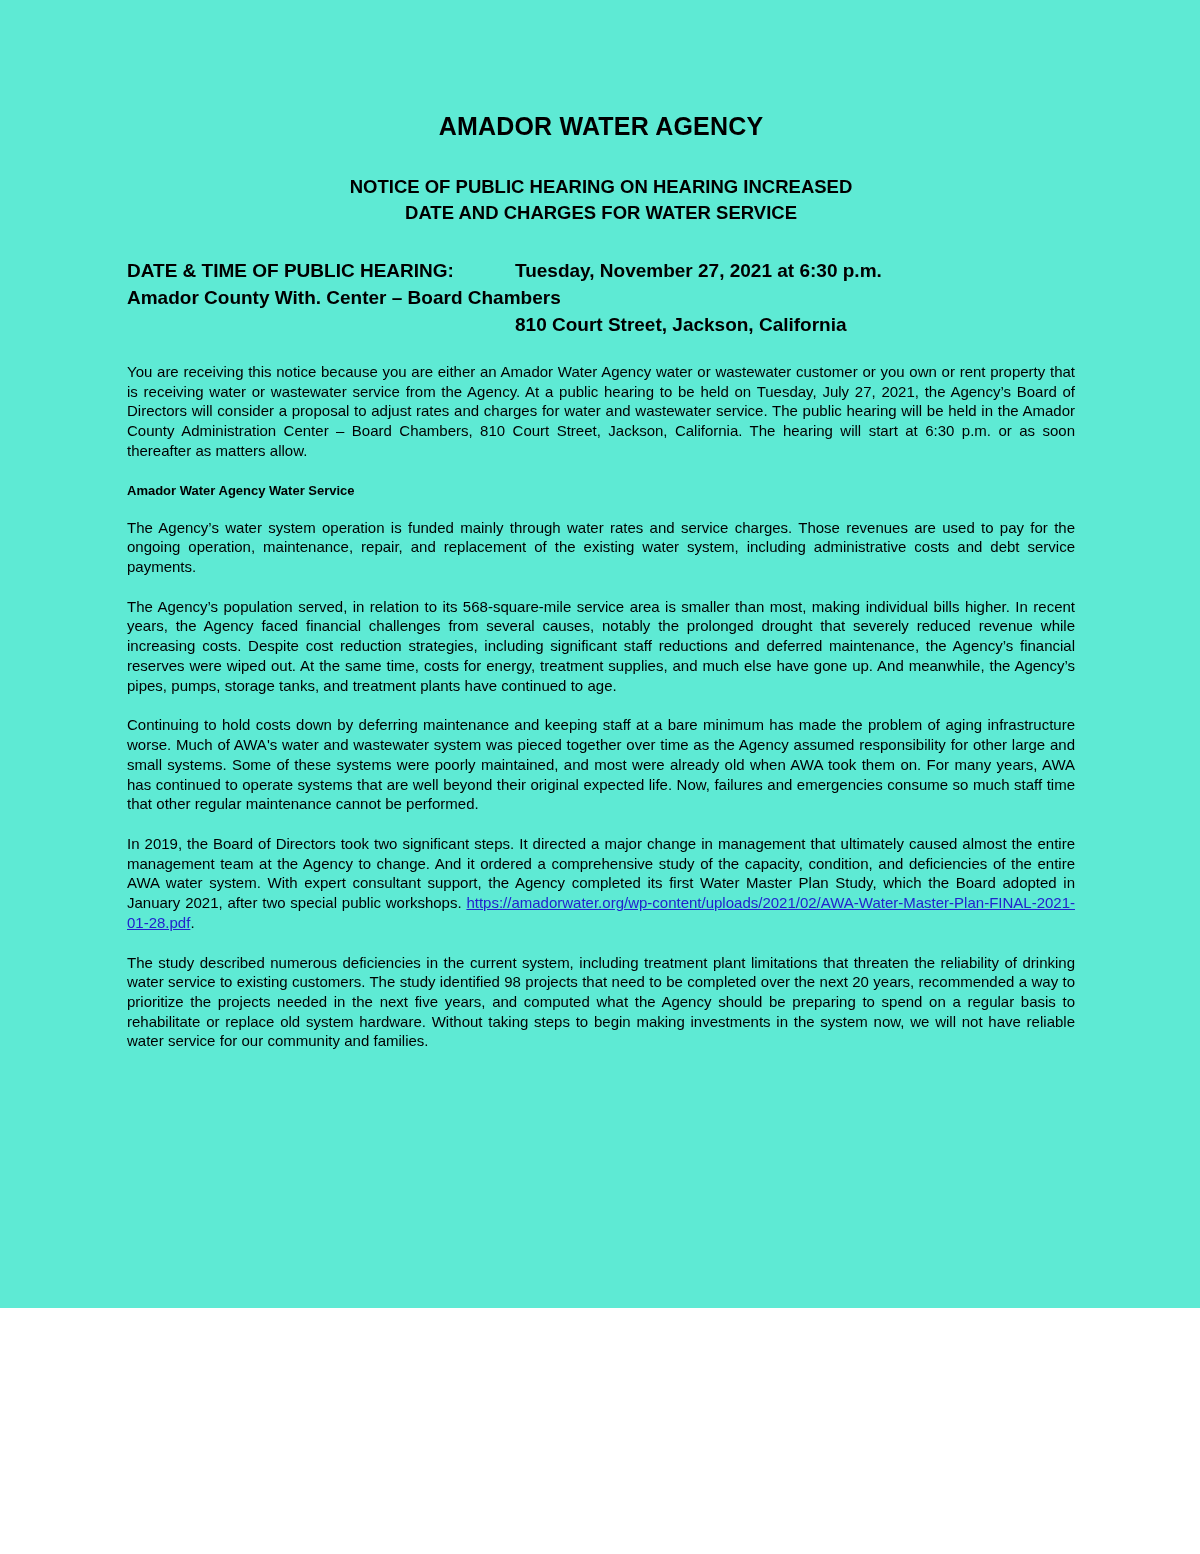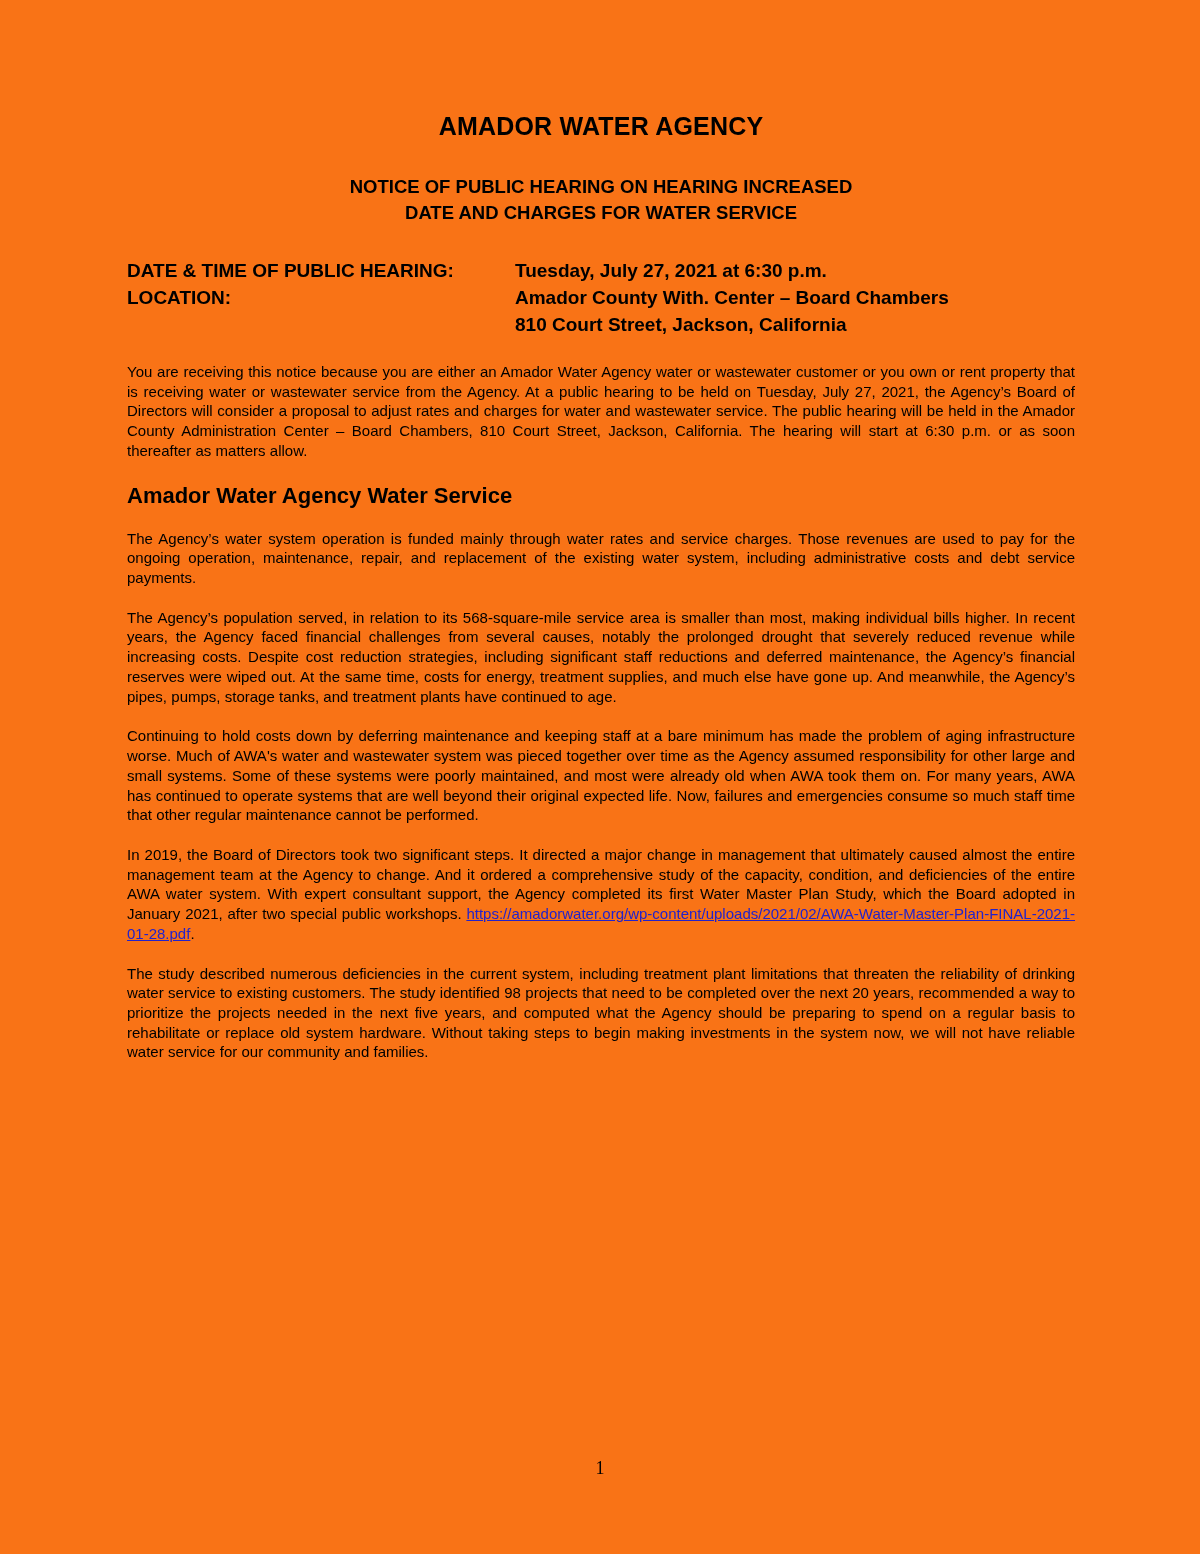--- a/index.html
+++ b/index.html
@@ -7,22 +7,22 @@
     padding: 0;
     background: #ffffff;
   }
   body {
     font-family: "Liberation Sans", sans-serif;
     color: #000000;
   }
   .page {
     position: relative;
     width: 1200px;
-    height: 1554px;
-    background: #f97316;
+    height: 1308px;
+    background: #5eead4;
     box-sizing: border-box;
     overflow: hidden;
   }
   .content {
     position: absolute;
     left: 127px;
     top: 0;
     width: 948px;
   }
   .doc-title {
@@ -67,21 +67,21 @@
     text-align: justify;
     text-justify: inter-word;
     margin: 0;
     padding-top: 20px;
     word-spacing: 0.1px;
   }
   p.body-text.first {
     padding-top: 24px;
   }
   h2.section-head {
-    font-size: 22px;
+    font-size: 13px;
     font-weight: bold;
     margin: 0;
     padding-top: 22px;
     text-align: left;
   }
   a.doc-link {
     color: #2222cc;
     text-decoration: underline;
     word-break: break-all;
   }
@@ -105,24 +105,23 @@
     <h1 class="doc-title">AMADOR WATER AGENCY</h1>
 
     <div class="doc-subtitle">
       <div>NOTICE OF PUBLIC HEARING ON HEARING INCREASED</div>
       <div>DATE AND CHARGES FOR WATER SERVICE</div>
     </div>
 
     <div class="hearing-block">
       <div class="hearing-row">
         <div class="hearing-label">DATE &amp; TIME OF PUBLIC HEARING:</div>
-        <div class="hearing-value">Tuesday, July 27, 2021 at 6:30 p.m.</div>
+        <div class="hearing-value">Tuesday, November 27, 2021 at 6:30 p.m.</div>
       </div>
       <div class="hearing-row">
-        <div class="hearing-label">LOCATION:</div>
         <div class="hearing-value">Amador County With. Center – Board Chambers</div>
       </div>
       <div class="hearing-value-sub">810 Court Street, Jackson, California</div>
     </div>
 
     <p class="body-text first">You are receiving this notice because you are either an Amador Water Agency water or wastewater customer or you own or rent property that is receiving water or wastewater service from the Agency. At a public hearing to be held on Tuesday, July 27, 2021, the Agency’s Board of Directors will consider a proposal to adjust rates and charges for water and wastewater service.  The public hearing will be held in the Amador County Administration Center – Board Chambers, 810 Court Street, Jackson, California. The hearing will start at 6:30 p.m. or as soon thereafter as matters allow.</p>
 
     <h2 class="section-head">Amador Water Agency Water Service</h2>
 
 

